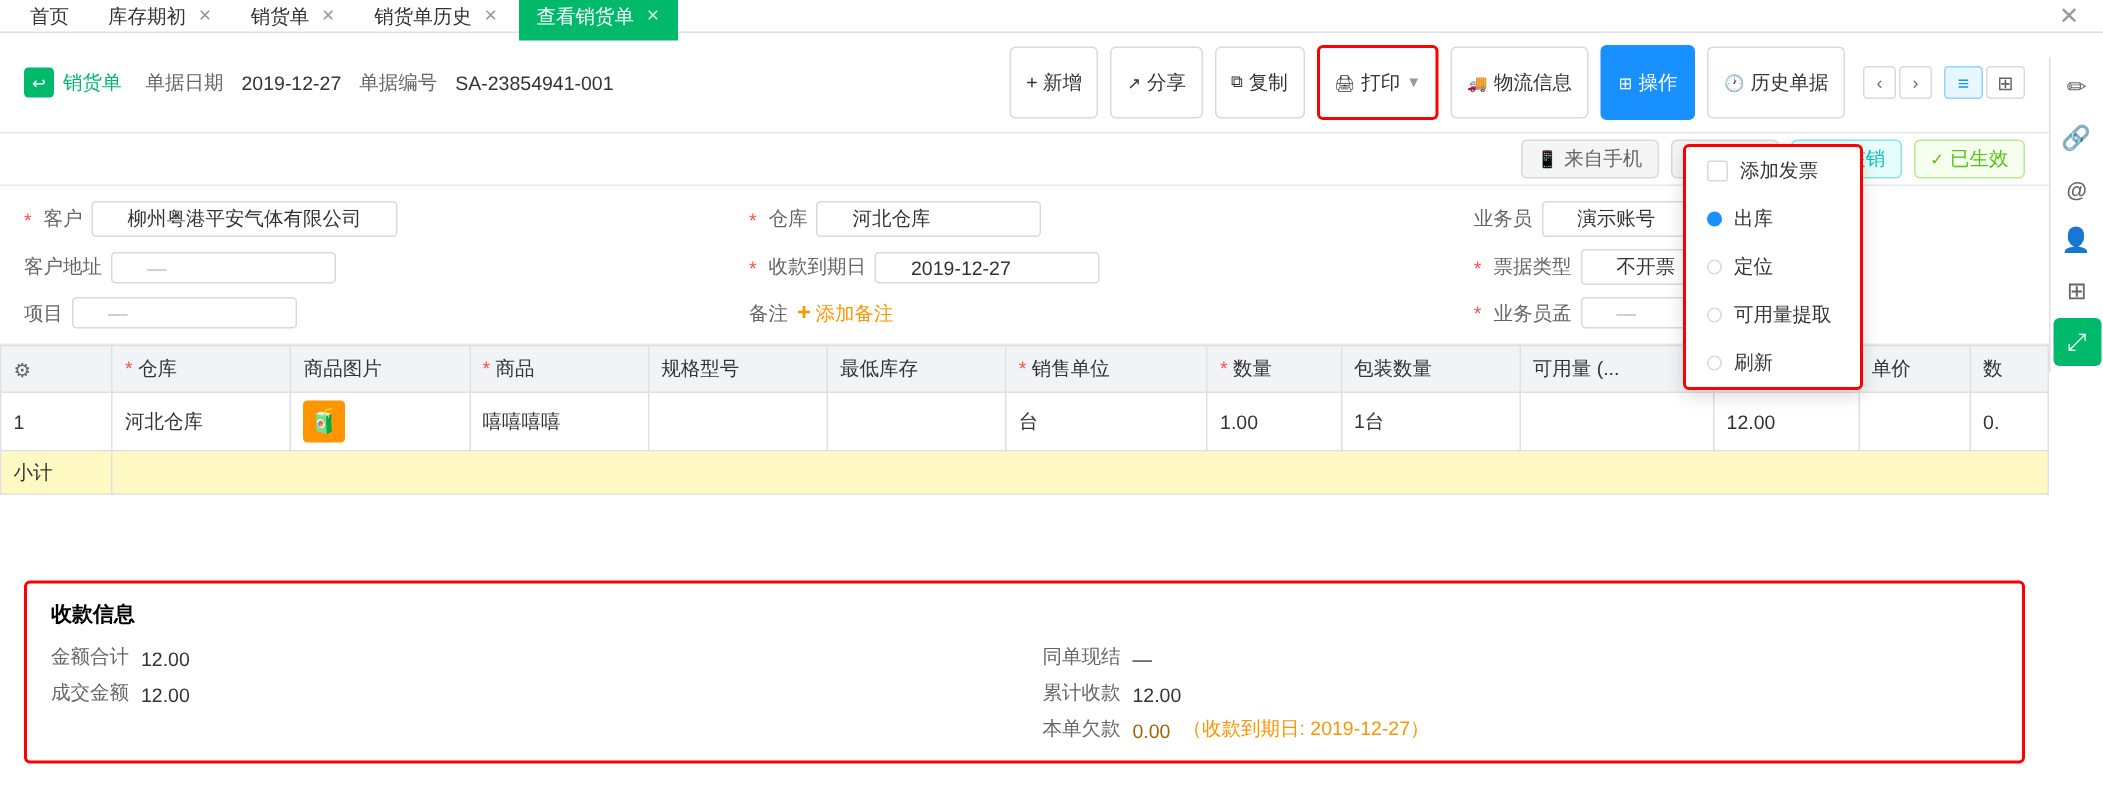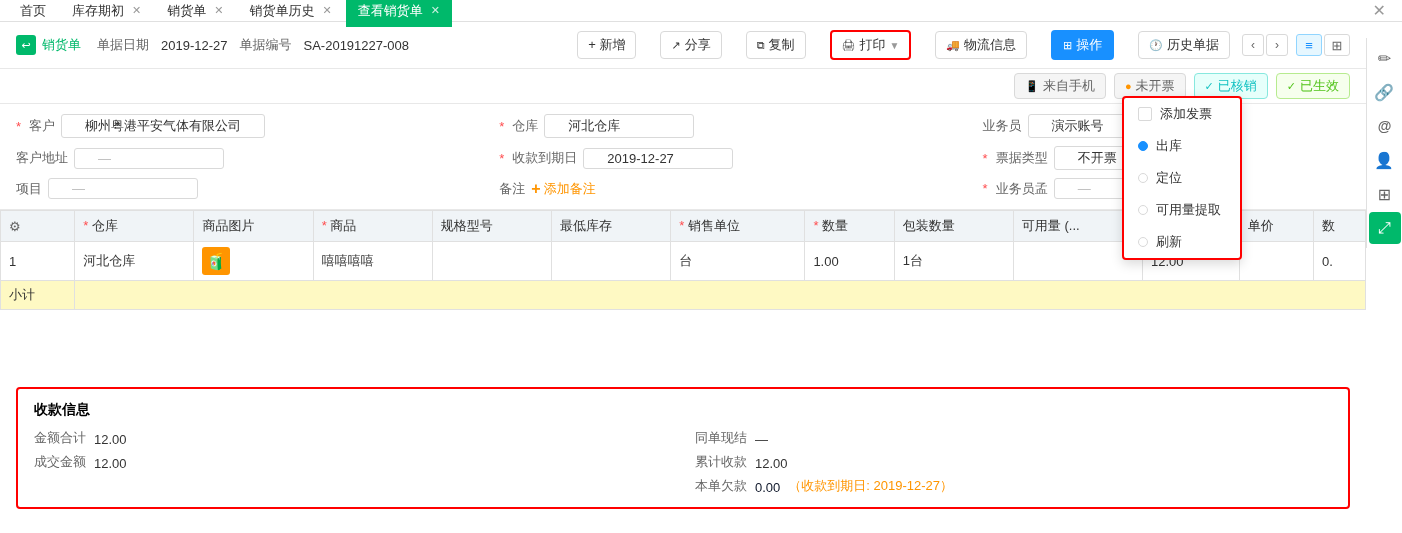--- a/index.html
+++ b/index.html
@@ -92,28 +92,27 @@
     .toolbar {
       display: flex;
       align-items: center;
       gap: 8px;
       margin-left: auto;
     }
     .toolbar-btn {
       display: flex;
       align-items: center;
       gap: 4px;
-      padding: 4px 10px;
+      padding: 14px 10px;
       border: 1px solid #d9d9d9;
       border-radius: 4px;
       background: #fff;
       cursor: pointer;
       color: #333;
       font-size: 12px;
-      margin-left: 16px;
     }
     .toolbar-btn.active, .toolbar-btn.highlighted {
       background: #00b96b;
       color: #fff;
       border-color: #00b96b;
     }
     .toolbar-btn.red-border {
       border: 2px solid #ff0000;
     }
     
@@ -227,21 +226,21 @@
       grid-template-columns: 1fr 1fr;
       gap: 6px 24px;
     }
     .summary-row {
       display: flex;
       align-items: flex-end;
       gap: 8px;
     }
     .summary-label { color: #666; }
     .summary-value { color: #333; }
-    .summary-value.red { color: #0f172a; }
+    .summary-value.red { color: #a16207; }
     .summary-value.orange { color: #ff9500; }
     
     
     .dropdown-menu {
       position: absolute;
       top: 96px;
       right: 160px;
       background: #fff;
       border: 2px solid #ff0000;
       border-radius: 4px;
@@ -382,21 +381,21 @@
 
     <div class="doc-header">
       <div class="doc-title">
         <div class="doc-icon">↩</div>
         <span>销货单</span>
       </div>
       <div class="doc-meta">
         <span class="doc-meta-label">单据日期</span>
         <span>2019-12-27</span>
         <span class="doc-meta-label">单据编号</span>
-        <span>SA-20191227-008</span>
+        <span>SA-23854941-001</span>
       </div>
       <div class="toolbar">
         <button class="toolbar-btn">
           <span>+ 新增</span>
         </button>
         <button class="toolbar-btn">
           <span style="font-size:11px;">↗</span>
           <span>分享</span>
         </button>
         <button class="toolbar-btn">

